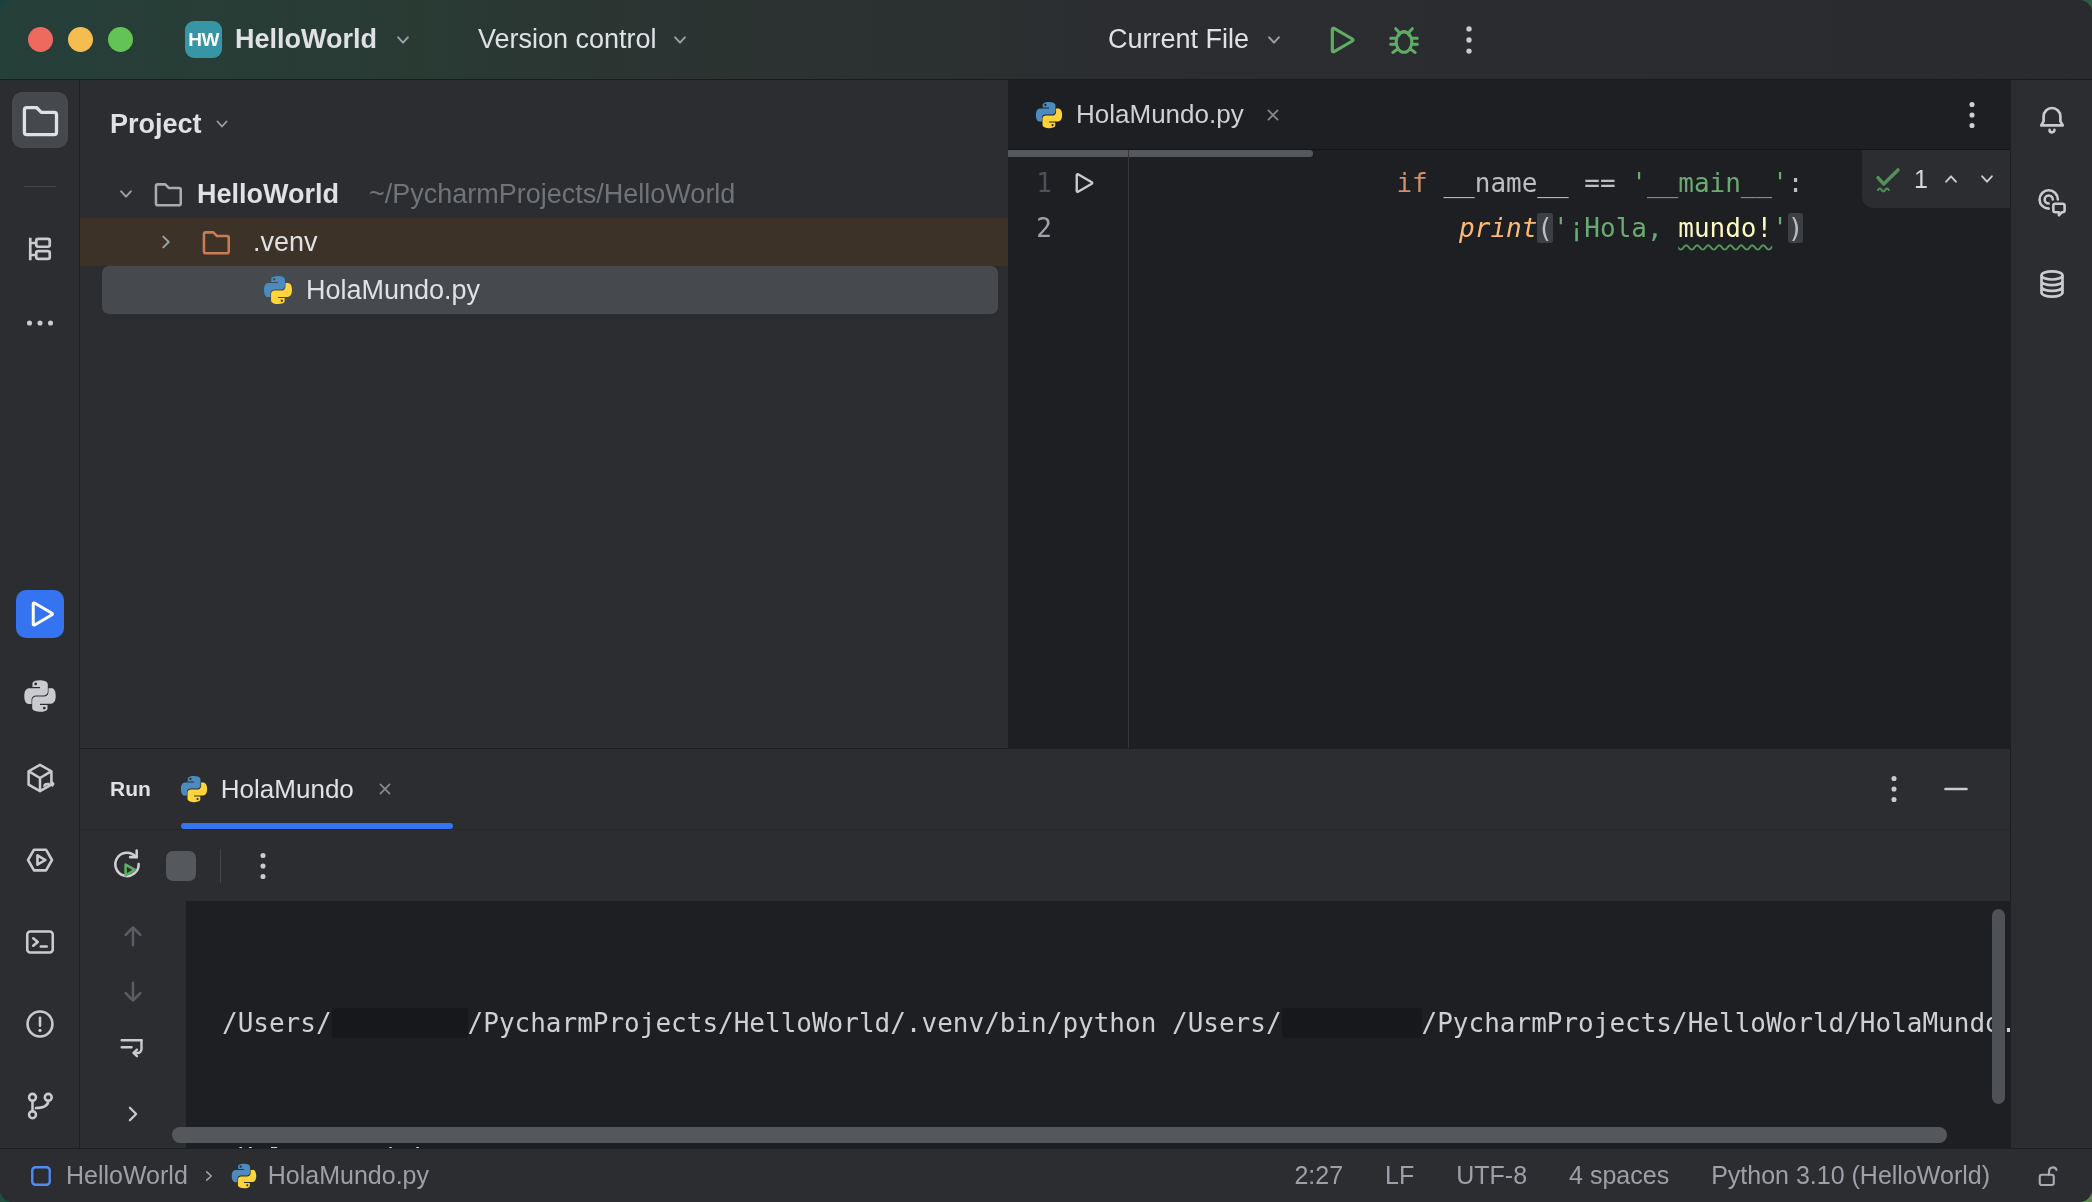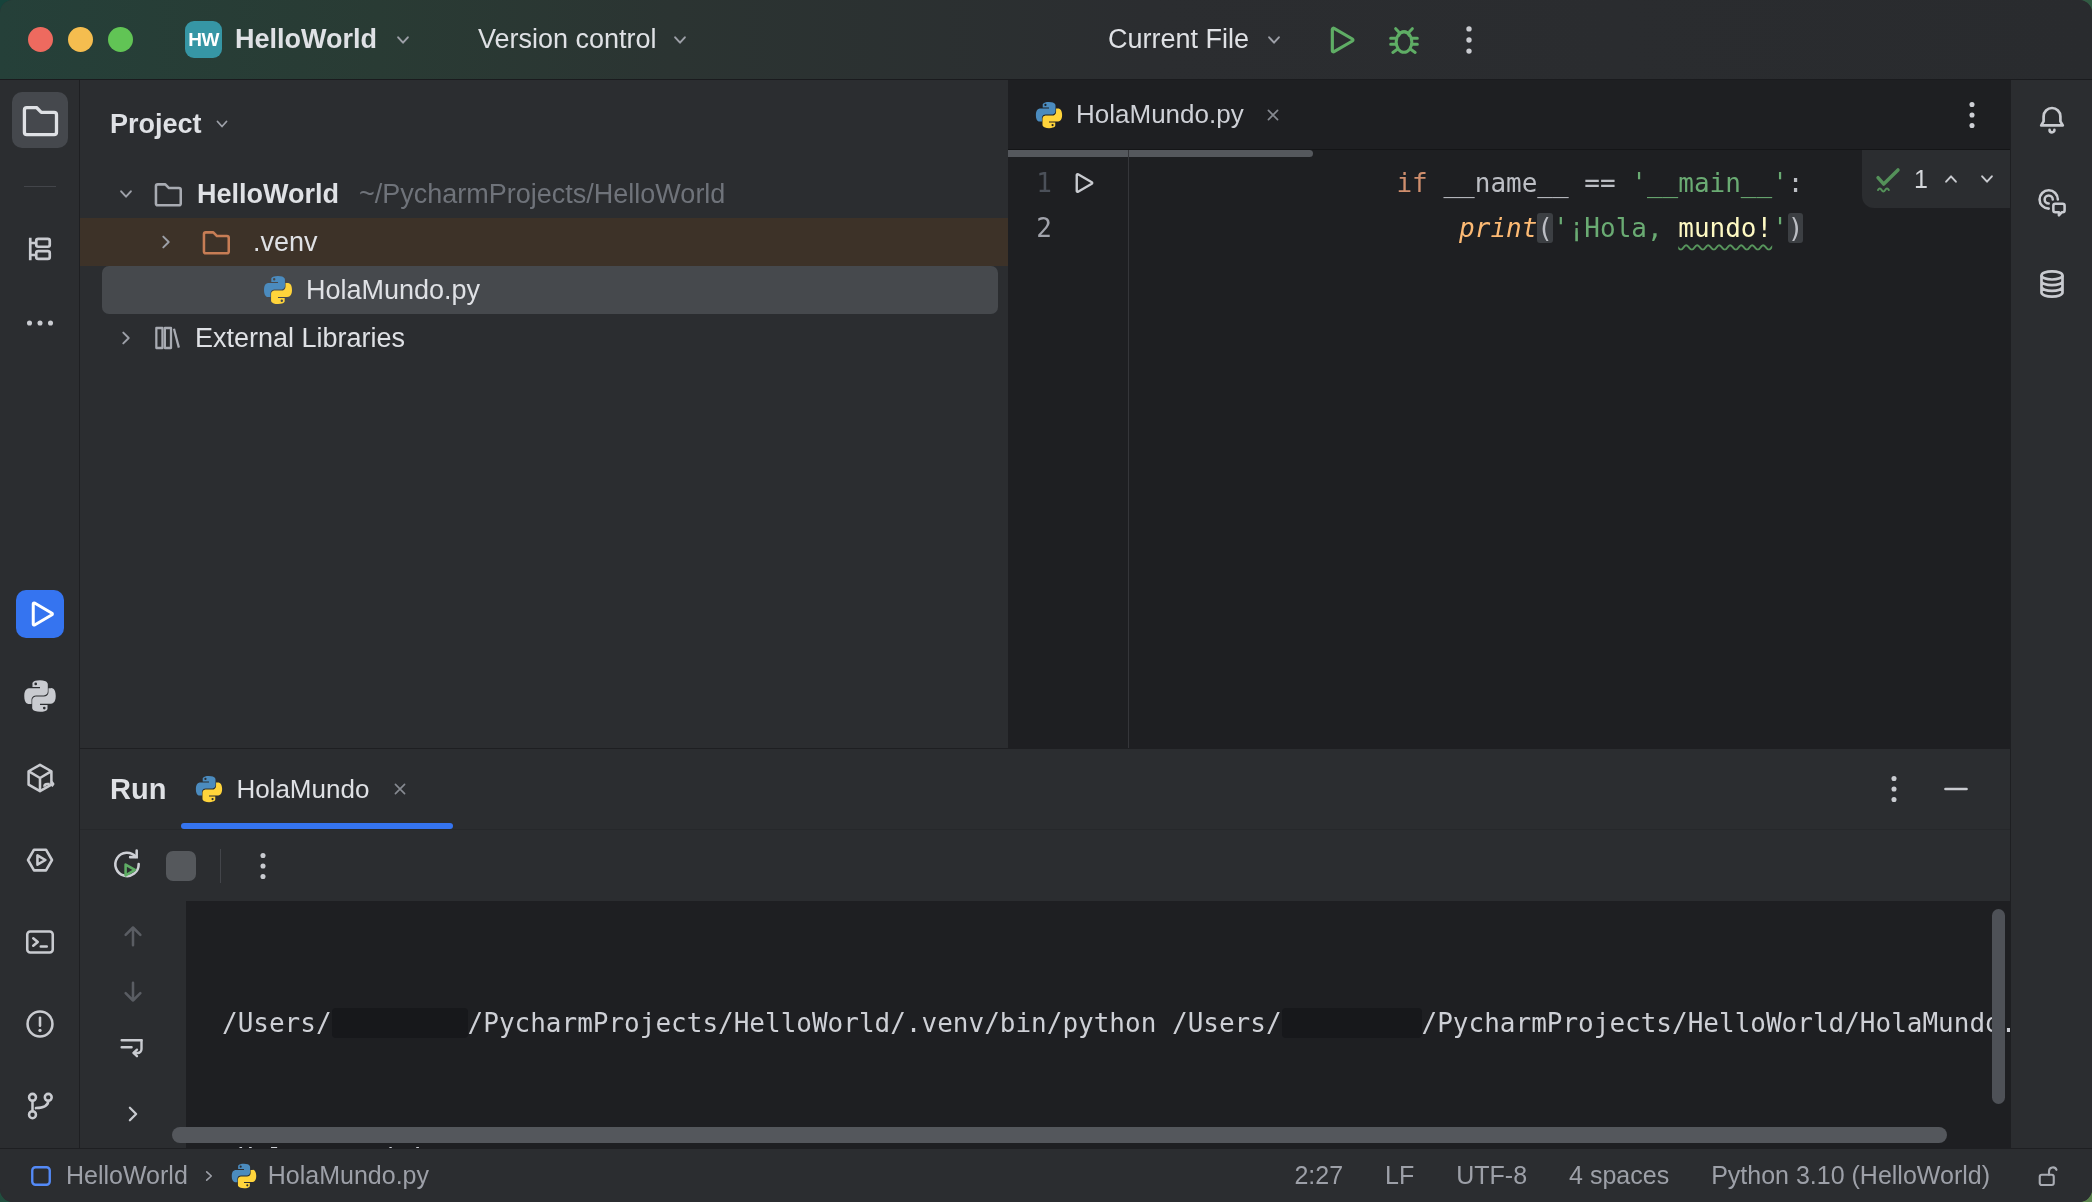--- a/index.html
+++ b/index.html
@@ -45,21 +45,21 @@
 
   .center{flex:1;display:flex;flex-direction:column;min-width:0;}
   .upper{height:668px;flex:none;display:flex;min-width:0;}
 
   
   .project-panel{width:928px;flex:none;background:#2B2D30;padding-top:22px;font-size:27px;color:#DFE1E5;}
   .pp-header{display:flex;align-items:center;gap:8px;padding-left:30px;height:44px;font-weight:bold;}
   .tree{margin-top:24px;}
   .tree-row{height:48px;display:flex;align-items:center;position:relative;cursor:default;white-space:nowrap;}
   .tree-row .lbl{margin-left:12px;}
-  .tree-row .pth{margin-left:20px;color:#6F737A;}
+  .tree-row .pth{margin-left:30px;color:#6F737A;}
   .row-venv{background:#3D3228;}
   .row-file-sel{background:#46494D;border-radius:7px;margin:0 10px 0 22px;}
   .ind0{padding-left:33px;} .ind1{padding-left:73px;gap:8px;} .ind2{padding-left:160px;}
   .tree-chev{color:#9DA0A8;flex:none;}
   .bold{font-weight:bold;}
 
   
   .editor{flex:1;background:#1E1F22;display:flex;flex-direction:column;min-width:0;}
   .tabbar{height:70px;flex:none;display:flex;align-items:center;position:relative;border-bottom:1px solid #141517;}
   .etab{display:flex;align-items:center;gap:12px;padding:0 20px 0 26px;height:100%;color:#CED0D6;font-size:26px;}
@@ -78,21 +78,21 @@
   .tok-par{background:#3C3F43;border-radius:3px;}
   .tok-typo{color:#fef9c3;text-decoration:underline wavy #57965C 2px;text-underline-offset:7px;}
   .inspect{position:absolute;top:0;right:0;width:148px;height:58px;background:#2B2D30;
     border-radius:0 0 0 12px;display:flex;align-items:center;justify-content:center;gap:10px;
     color:#D5D7DB;font-family:"Liberation Sans",sans-serif;font-size:25px;}
   .inspect .chevbtn{color:#9DA0A8;display:flex;background:none;border:none;padding:0;cursor:pointer;}
 
   
   .run-panel{flex:1;background:#2B2D30;border-top:1px solid #1E1F22;display:flex;flex-direction:column;min-height:0;}
   .run-header{height:80px;flex:none;display:flex;align-items:center;position:relative;}
-  .run-title{margin-left:30px;color:#DFE1E5;font-size:29px;font-weight:bold;}
+  .run-title{margin-left:30px;color:#DFE1E5;font-size:21px;font-weight:bold;}
   .run-tab{display:flex;align-items:center;gap:12px;margin-left:28px;color:#DFE1E5;font-size:26px;}
   .run-tab .close{color:#868A91;margin-left:8px;}
   .run-underline{position:absolute;left:101px;bottom:0;width:272px;height:6px;border-radius:3px;background:#3574F0;}
   .run-header-right{position:absolute;right:36px;display:flex;align-items:center;gap:26px;color:#CED0D6;}
   .run-toolbar{height:72px;flex:none;display:flex;align-items:center;padding-left:26px;gap:18px;border-top:1px solid #26282B;}
   .tool-divider{width:1px;height:34px;background:#43454A;margin:0 6px;}
   .stopbtn{width:30px;height:30px;border-radius:7px;background:#55585C;border:none;}
   .console{flex:1;display:flex;position:relative;min-height:0;background:#1E1F22;}
   .con-gutter{width:106px;flex:none;background:#2B2D30;position:relative;}
   .con-gutter .cg{position:absolute;left:50%;transform:translateX(-50%);background:none;border:none;padding:0;display:flex;cursor:pointer;}
@@ -436,29 +436,20 @@
               <svg class="ic" width="34" height="34" style="color:#C77D55;margin-left:12px">
                   <use href="#i-folder"></use>
                 </svg>
               <span class="lbl">.venv</span>
             </div>
             <div class="tree-row row-file-sel ind2">
               <svg class="ic" width="32" height="32">
                   <use href="#i-python"></use>
                 </svg>
               <span class="lbl">HolaMundo.py</span>
-            </div>
-            <div class="tree-row ind0">
-              <svg class="ic tree-chev" width="26" height="26">
-                  <use href="#i-chev-r"></use>
-                </svg>
-              <svg class="ic" width="32" height="32" style="color:#A8ABB2;margin-left:12px">
-                  <use href="#i-lib"></use>
-                </svg>
-              <span class="lbl">External Libraries</span>
             </div>
           </div>
         </section>
 
         <section class="editor">
           <div class="tabbar">
             <div class="etab">
               <svg class="ic" width="30" height="30">
                   <use href="#i-python"></use>
                 </svg>

